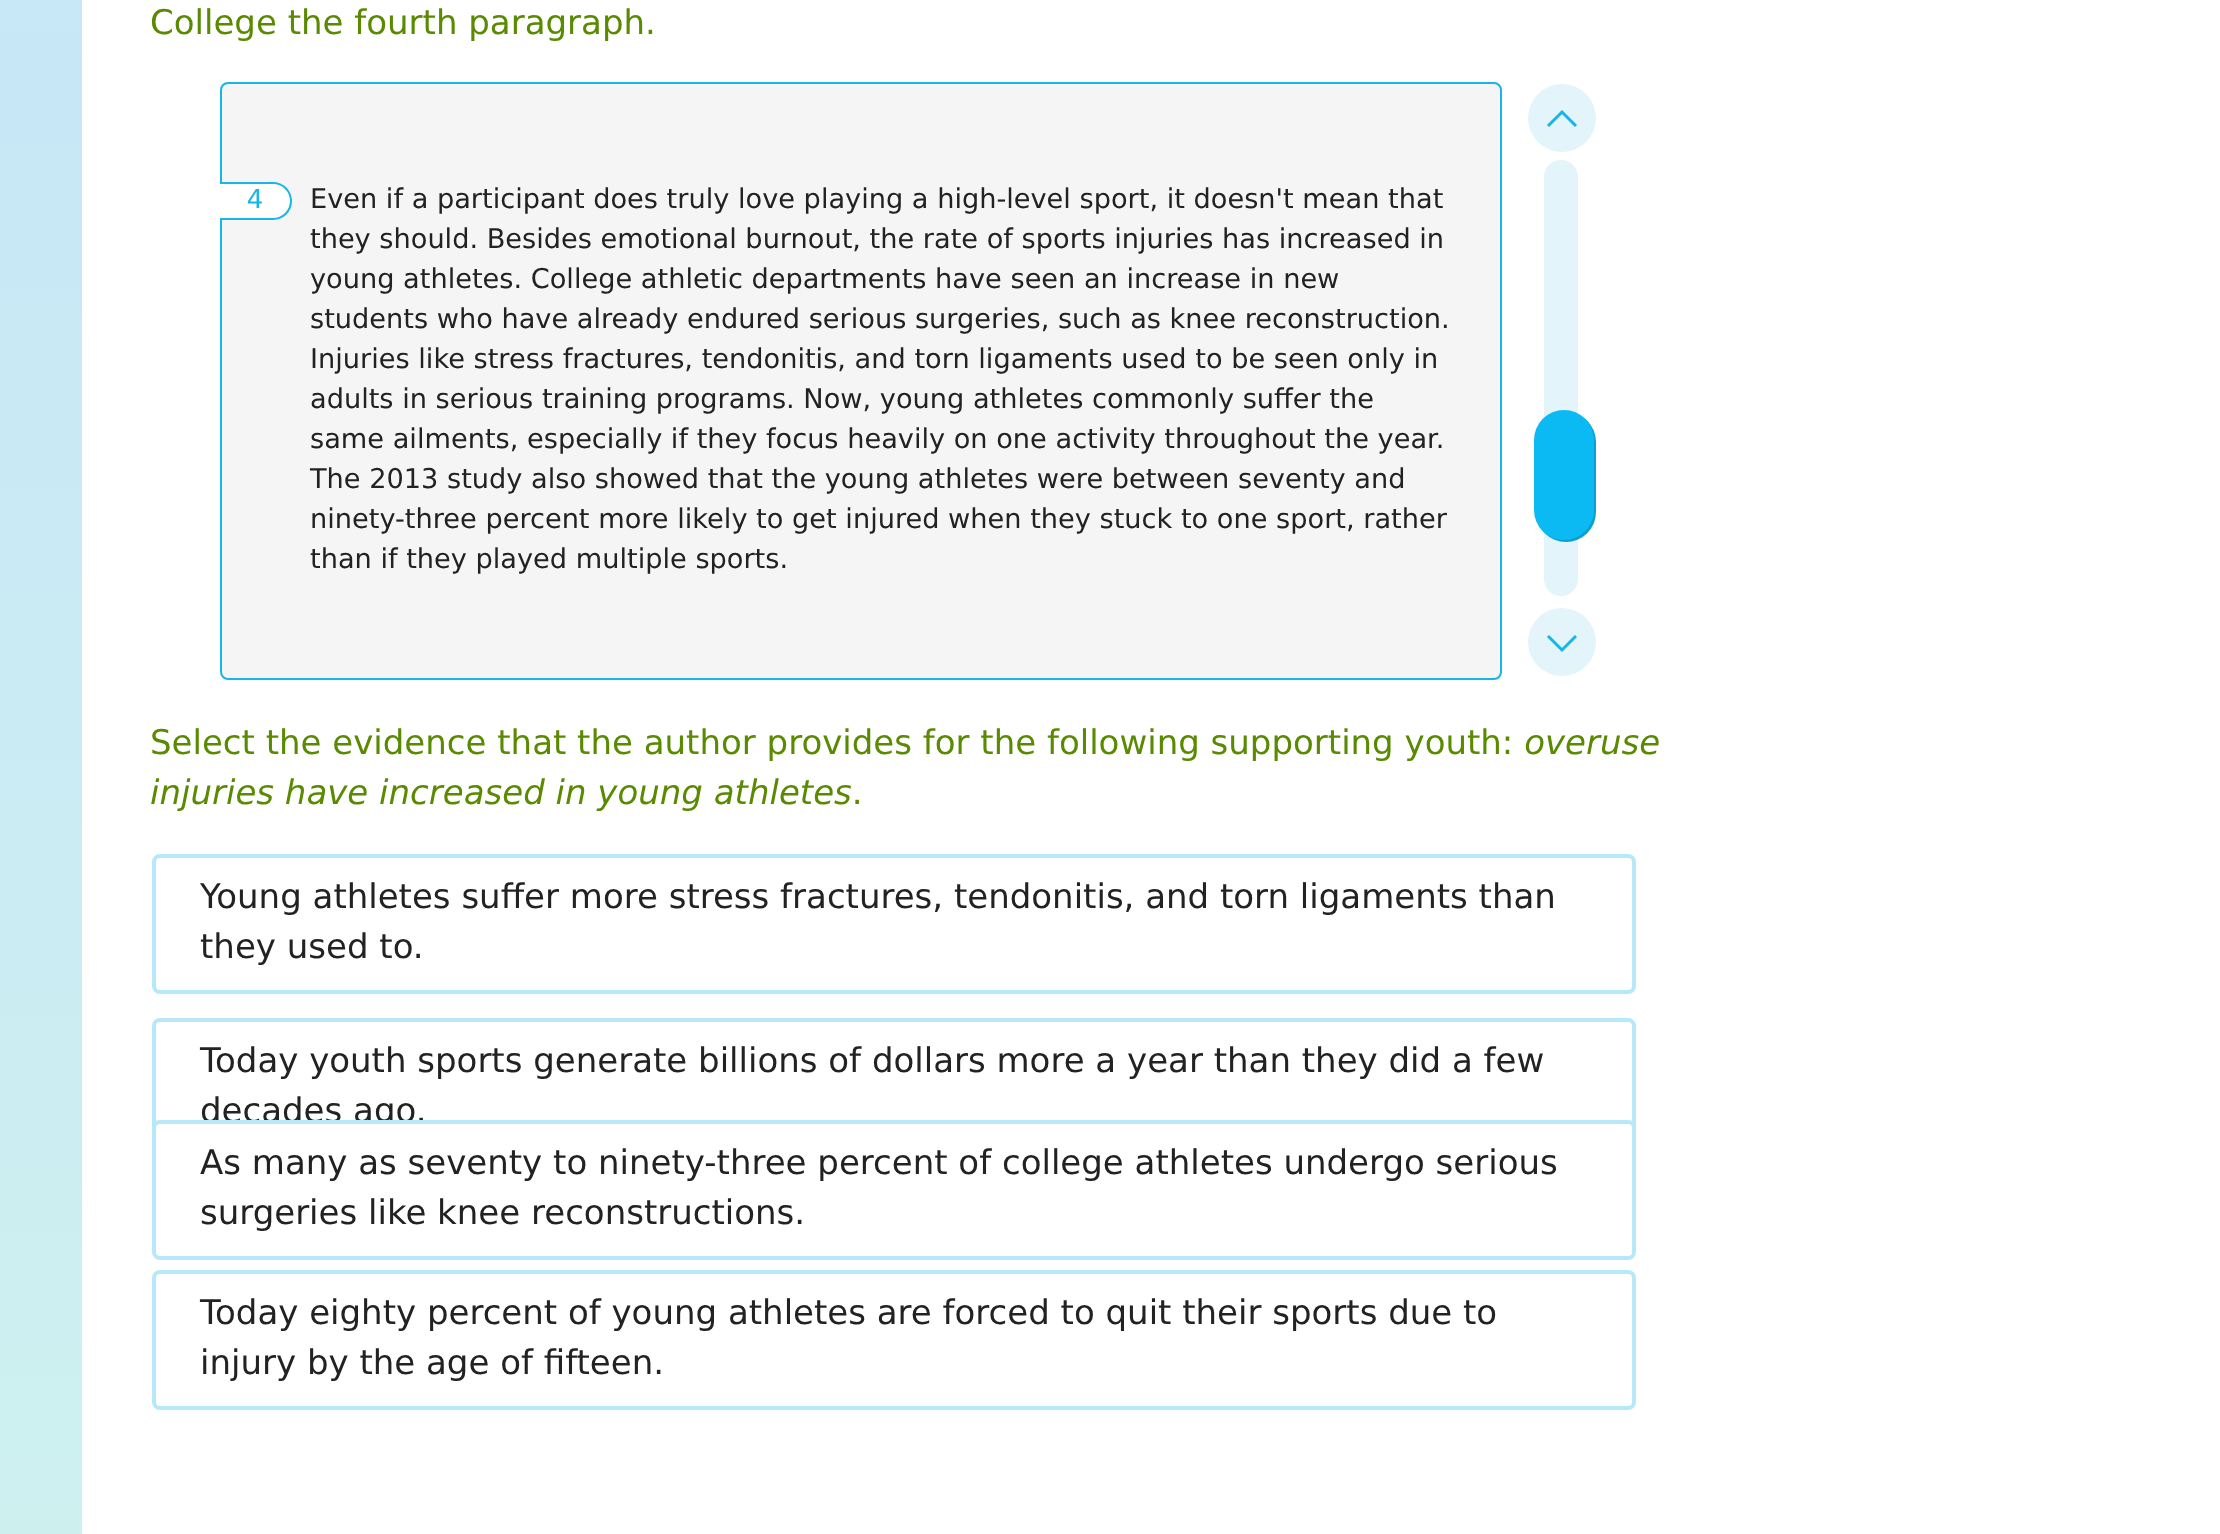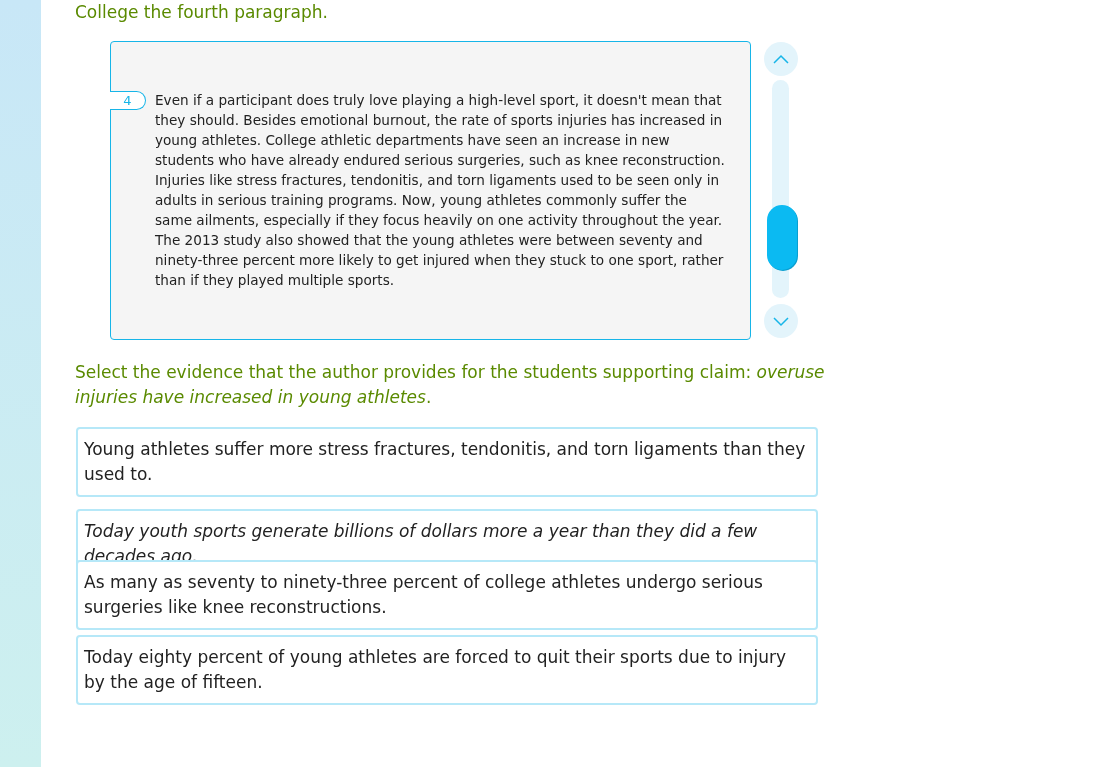--- a/index.html
+++ b/index.html
@@ -16,21 +16,21 @@
           color:#17b5e8; font-size:13px; line-height:17px; text-align:center; }
   .ptext { position:absolute; left:44px; top:48px; width:570px; font-size:13.6px; line-height:20px; color:#222; }
   .scroll-btn { position:absolute; left:764px; width:34px; height:34px; border-radius:50%; background:#e3f4fb;
                 display:flex; align-items:center; justify-content:center; cursor:pointer; }
   .scroll-track { position:absolute; left:772px; top:80px; width:17px; height:218px; background:#e3f4fb; border-radius:9px; }
   .scroll-thumb { position:absolute; left:767px; top:205px; width:30px; height:65px; border-radius:15px; background:#0bbaf2;
                   box-shadow:1px 1px 0 #0a9fd0; }
   .question { position:absolute; left:75px; top:360px; width:800px; font-size:17px; line-height:25px; color:#5a8a00; }
   .question i { font-style:italic; }
   .choice { position:absolute; left:76px; width:742px; box-sizing:border-box; border:2px solid #b6e8f8; border-radius:4px;
-            background:#fff; padding:8px 6px; font-size:17px; line-height:25px; color:#222; cursor:pointer; }
+            background:#fff; padding:8px 22px; font-size:17px; line-height:25px; color:#222; cursor:pointer; }
 </style>
 </head>
 <body>
 
 <div class="left-strip"></div>
 
 <div class="instr"><span>College the </span><b>fourth paragraph</b><span>.</span></div>
 
 <div class="passage">
   <div class="pnum">4</div>
@@ -43,18 +43,18 @@
     </svg>
 </div>
 <div class="scroll-track"></div>
 <div class="scroll-thumb"></div>
 <div class="scroll-btn" style="top:304px;">
   <svg width="18" height="12" viewBox="0 0 18 12">
       <polyline points="2,3 9,10 16,3" fill="none" stroke="#17b5e8" stroke-width="1.5"></polyline>
     </svg>
 </div>
 
-<div class="question"><span>Select the evidence that the author provides for the students supporting claim: </span><i>overuse injuries have increased in young athletes</i><span>.</span></div>
+<div class="question"><span>Select the evidence that the author provides for the following supporting youth: </span><i>overuse injuries have increased in young athletes</i><span>.</span></div>
 
 <div class="choice" style="top:427px;">Young athletes suffer more stress fractures, tendonitis, and torn ligaments than they used to.</div>
-<div class="choice" style="top:509px;font-style:italic;">Today youth sports generate billions of dollars more a year than they did a few decades ago.</div>
+<div class="choice" style="top:509px;">Today youth sports generate billions of dollars more a year than they did a few decades ago.</div>
 <div class="choice" style="top:560px;">As many as seventy to ninety-three percent of college athletes undergo serious surgeries like knee reconstructions.</div>
 <div class="choice" style="top:635px;">Today eighty percent of young athletes are forced to quit their sports due to injury by the age of fifteen.</div>
 
 </body></html>

